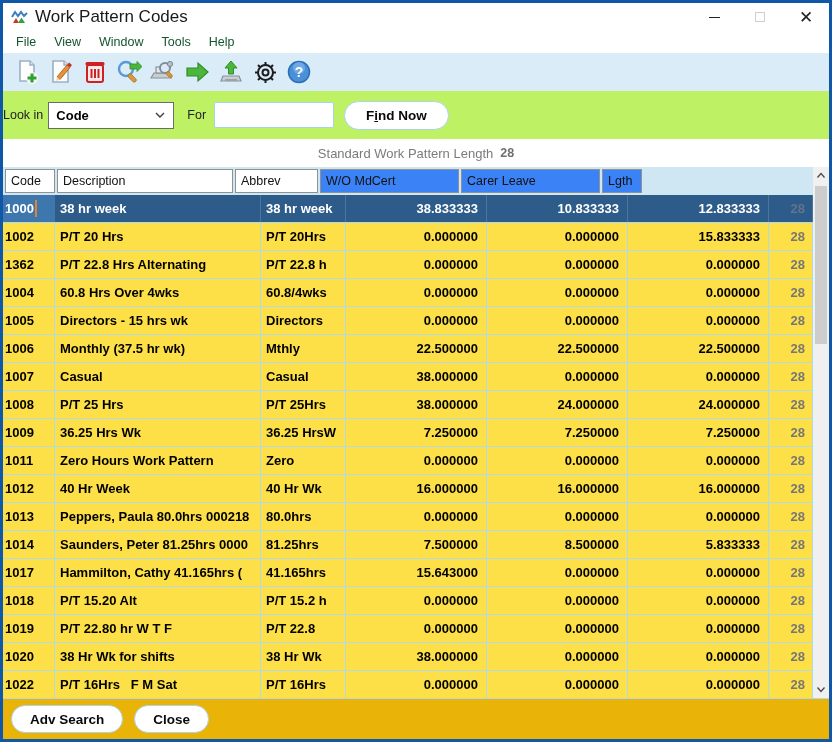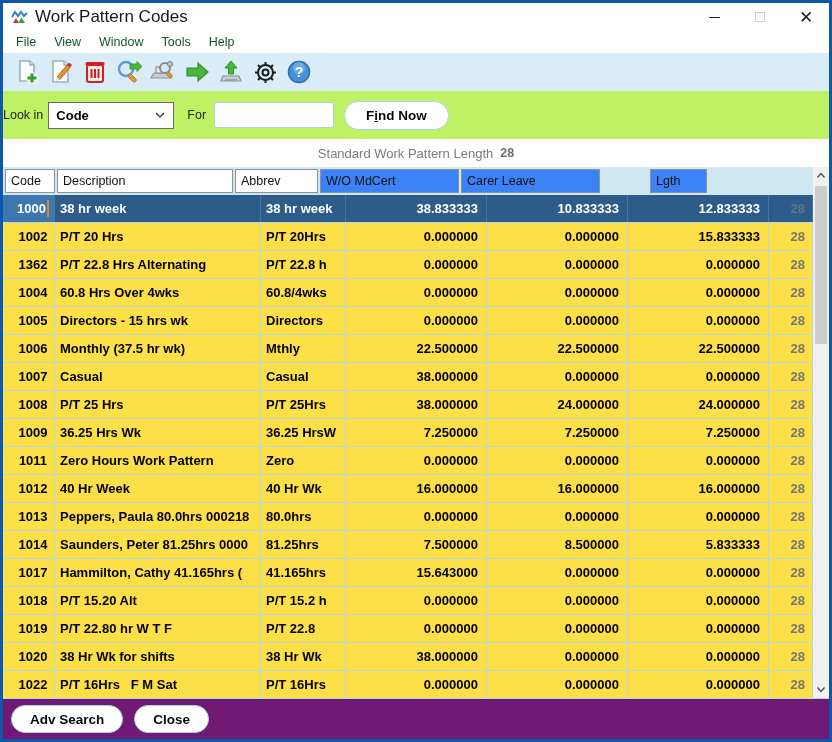--- a/index.html
+++ b/index.html
@@ -54,45 +54,45 @@
   .grid { width: 810px; display: flex; flex-direction: column; }
 
   .hrow { height: 28px; flex: 0 0 auto; background: #cfe6f3; display: flex; padding: 2px 0 2px 2px; }
   .hcell { border: 1px solid #919191; margin-right: 2px; display: flex; align-items: center; padding: 0 5px; font-size: 12.5px; color: #111; overflow: hidden; white-space: nowrap; }
   .hwhite { background: #fff; }
   .hblue { background: #3b82f6; }
   .h-code { width: 50px; }
   .h-desc { width: 176px; }
   .h-abbrev { width: 83px; }
   .h-num { width: 139px; }
-  .h-lgth { width: 57px; margin-left: 48px; }
+  .h-lgth { width: 40px; }
 
   .tbody { flex: 1 1 auto; overflow: hidden; }
   .trow { height: 28px; display: flex; border-bottom: 1px solid #b0d9ec; background: #fde047; }
   .cell { display: flex; align-items: center; border-right: 1px solid #b0d9ec; font-size: 13px; font-weight: bold; color: #000; overflow: hidden; white-space: pre; padding: 0 5px; }
-  .c-code { width: 52px; padding-left: 14px; justify-content: center; }
+  .c-code { width: 52px; padding-left: 2px; }
   .c-desc { width: 206px; }
   .c-abbrev { width: 85px; }
   .c-num { width: 141px; justify-content: flex-end; padding-right: 8px; }
   .c-lgth { width: 44px; justify-content: flex-end; padding-right: 7px; color: #767676; }
 
   .trow.selected { background: #2d5c8a; }
   .trow.selected .cell { color: #fff; border-right-color: #49759e; }
   .trow.selected .c-lgth { color: #60748a; }
   .trow.selected .c-code { background: #3e77ae; }
   .caret { display: inline-block; width: 2px; height: 17px; background: #e0832c; margin-left: 1px; }
 
   
   .vscroll { width: 16px; background: #f0f0f0; display: flex; flex-direction: column; }
   .vs-arrow { height: 17px; flex: 0 0 auto; display: flex; align-items: center; justify-content: center; }
   .vs-track { flex: 1 1 auto; position: relative; }
   .vs-thumb { position: absolute; top: 2px; left: 2px; width: 12px; height: 158px; background: #cdcdcd; }
 
   
-  .footer { height: 41px; flex: 0 0 auto; background: #701a75; display: flex; align-items: center; padding-left: 8px; border-top: 1px solid #b0d9ec; }
+  .footer { height: 41px; flex: 0 0 auto; background: #eab308; display: flex; align-items: center; padding-left: 8px; border-top: 1px solid #b0d9ec; }
   .pill-btn { height: 28px; padding: 0 18px; background: #fff; border: 1.5px solid #a9d3e8; border-radius: 15px; font-size: 13.5px; font-weight: bold; color: #0a0a0a; font-family: "Liberation Sans", sans-serif; margin-right: 11px; display:flex; align-items:center; }
 </style>
 </head>
 <body>
 
 <div class="window">
 
   <div class="titlebar">
     <svg class="app-icon" viewBox="0 0 17 15">
       <polyline points="1,7 4,2 7,6 10,2 13,6 16,3" fill="none" stroke="#3a7fc1" stroke-width="2"></polyline>

